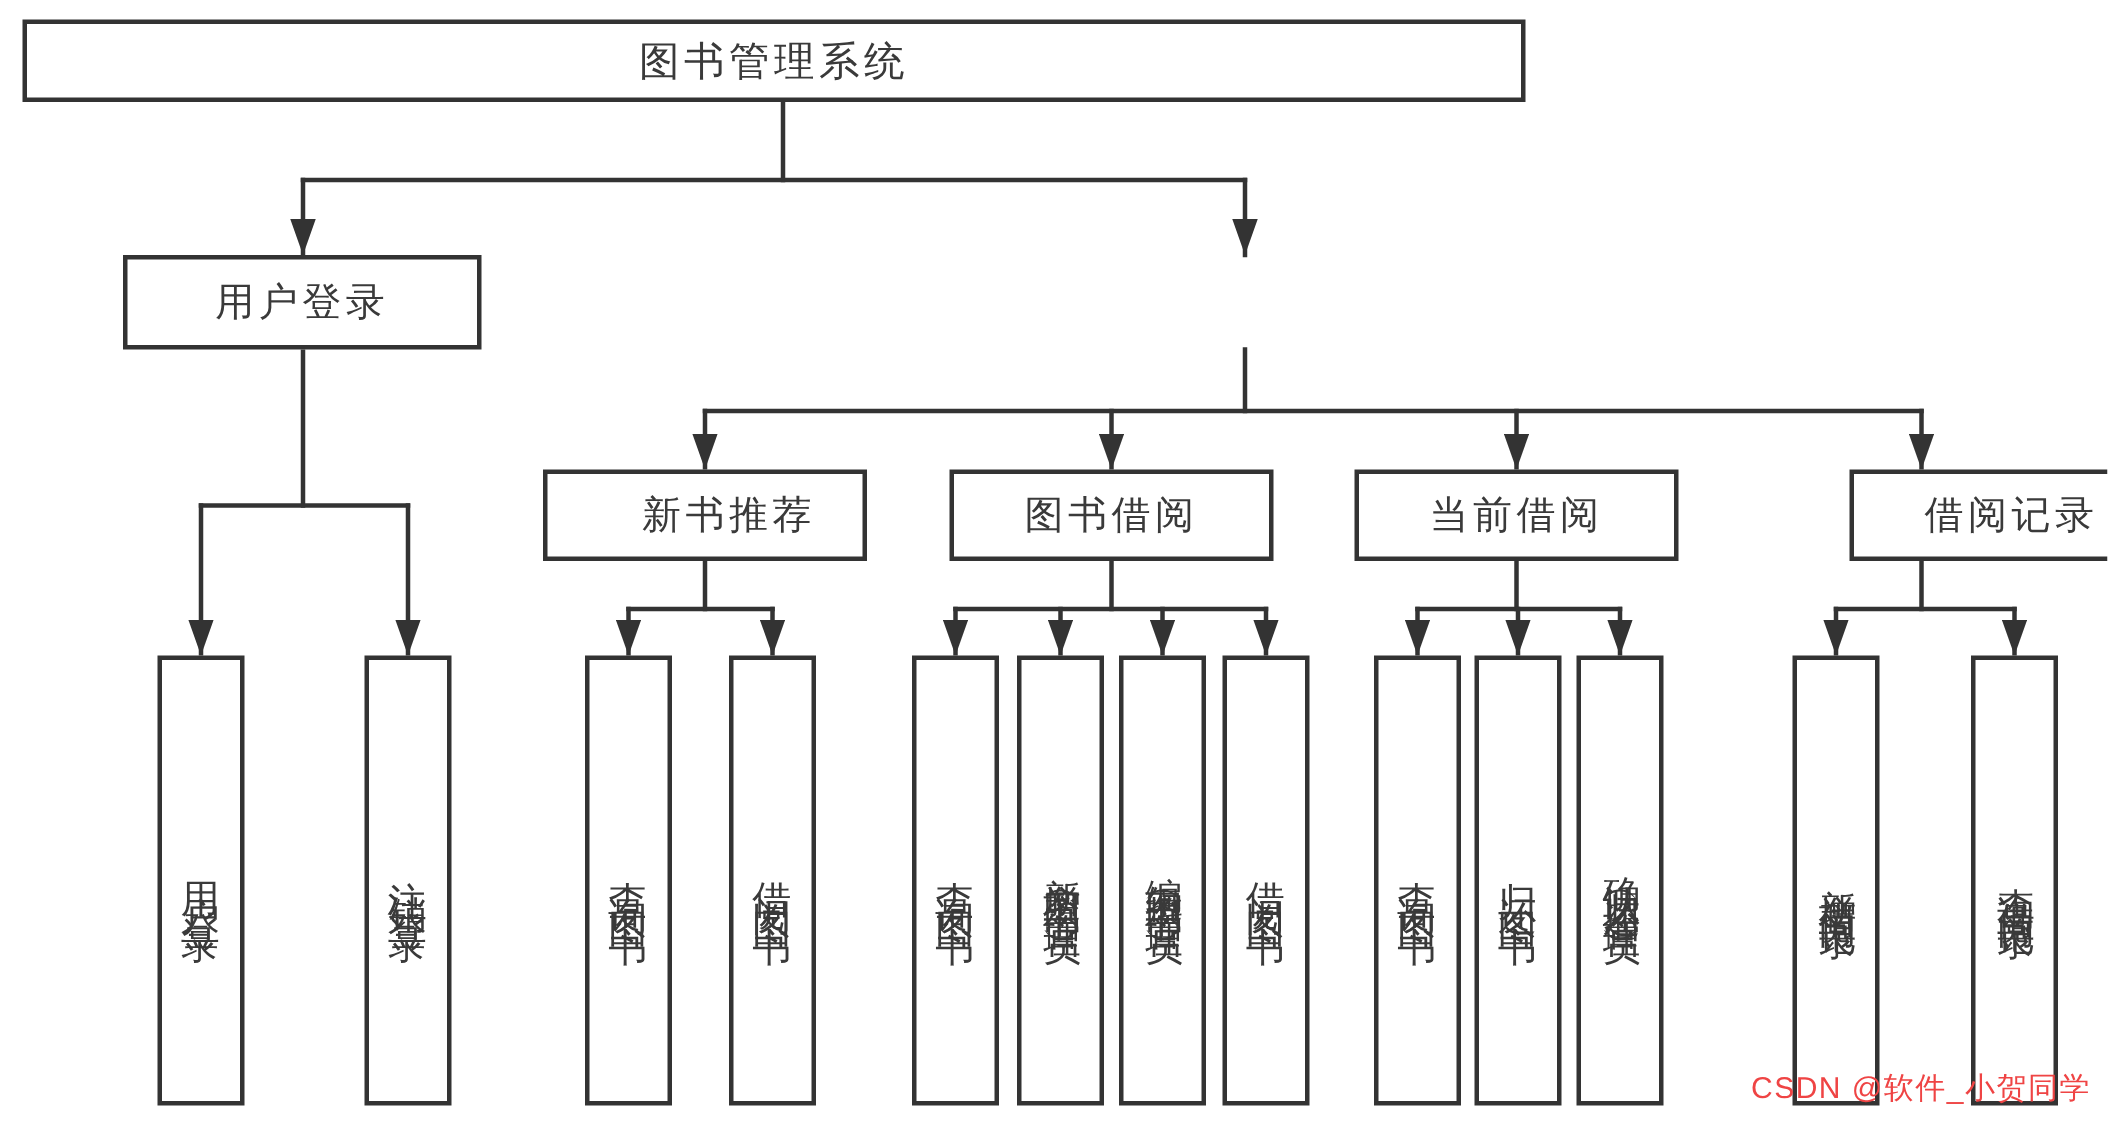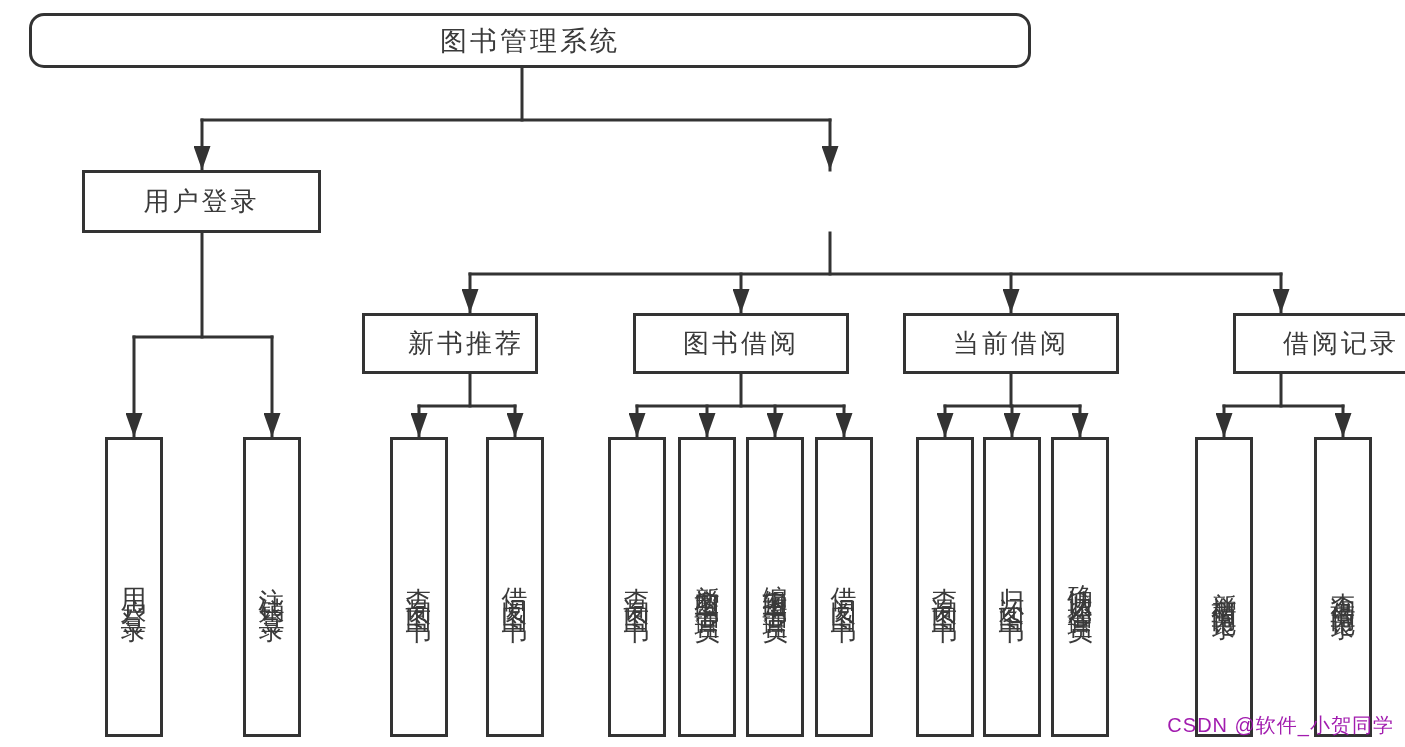--- a/index.html
+++ b/index.html
@@ -53,21 +53,21 @@
   .leaf.long .lbl {
     font-size: 25px;
     letter-spacing: 5px;
   }
   .watermark {
     position: absolute;
     right: 11px;
     top: 712px;
     font-size: 20px;
     letter-spacing: 1px;
-    color: #a21caf;
+    color: #ef4444;
     white-space: nowrap;
   }
 </style>
 </head>
 <body>
 
 <div class="canvas">
 
   <svg class="wires" width="1405" height="747" viewBox="0 0 1405 747">
     <defs>
@@ -112,29 +112,29 @@
       <line x1="1012" y1="406" x2="1012" y2="437" marker-end="url(#arrow)"></line>
       <line x1="1080" y1="406" x2="1080" y2="437" marker-end="url(#arrow)"></line>
 
       <line x1="1281" y1="374" x2="1281" y2="406"></line>
       <line x1="1224" y1="406" x2="1343" y2="406"></line>
       <line x1="1224" y1="406" x2="1224" y2="437" marker-end="url(#arrow)"></line>
       <line x1="1343" y1="406" x2="1343" y2="437" marker-end="url(#arrow)"></line>
     </g>
   </svg>
 
-  <div class="box root" style="left:29px; top:13px; width:1002px; height:55px;border-radius:15px;">
+  <div class="box root" style="left:15px; top:13px; width:1002px; height:55px;">
     <span class="lbl">图书管理系统</span>
   </div>
 
   <div class="box" style="left:82px; top:170px; width:239px; height:63px;">
     <span class="lbl">用户登录</span>
   </div>
 
-  <div class="box" style="left:362px; top:313px; width:176px; height:61px;padding-left:32px;">
+  <div class="box" style="left:362px; top:313px; width:216px; height:61px;padding-left:32px;">
     <span class="lbl">新书推荐</span>
   </div>
   <div class="box" style="left:903px; top:313px; width:216px; height:61px;">
     <span class="lbl">当前借阅</span>
   </div>
   <div class="box" style="left:633px; top:313px; width:216px; height:61px;">
     <span class="lbl">图书借阅</span>
   </div>
   <div class="box" style="left:1233px; top:313px; width:216px; height:61px;">
     <span class="lbl">借阅记录</span>

